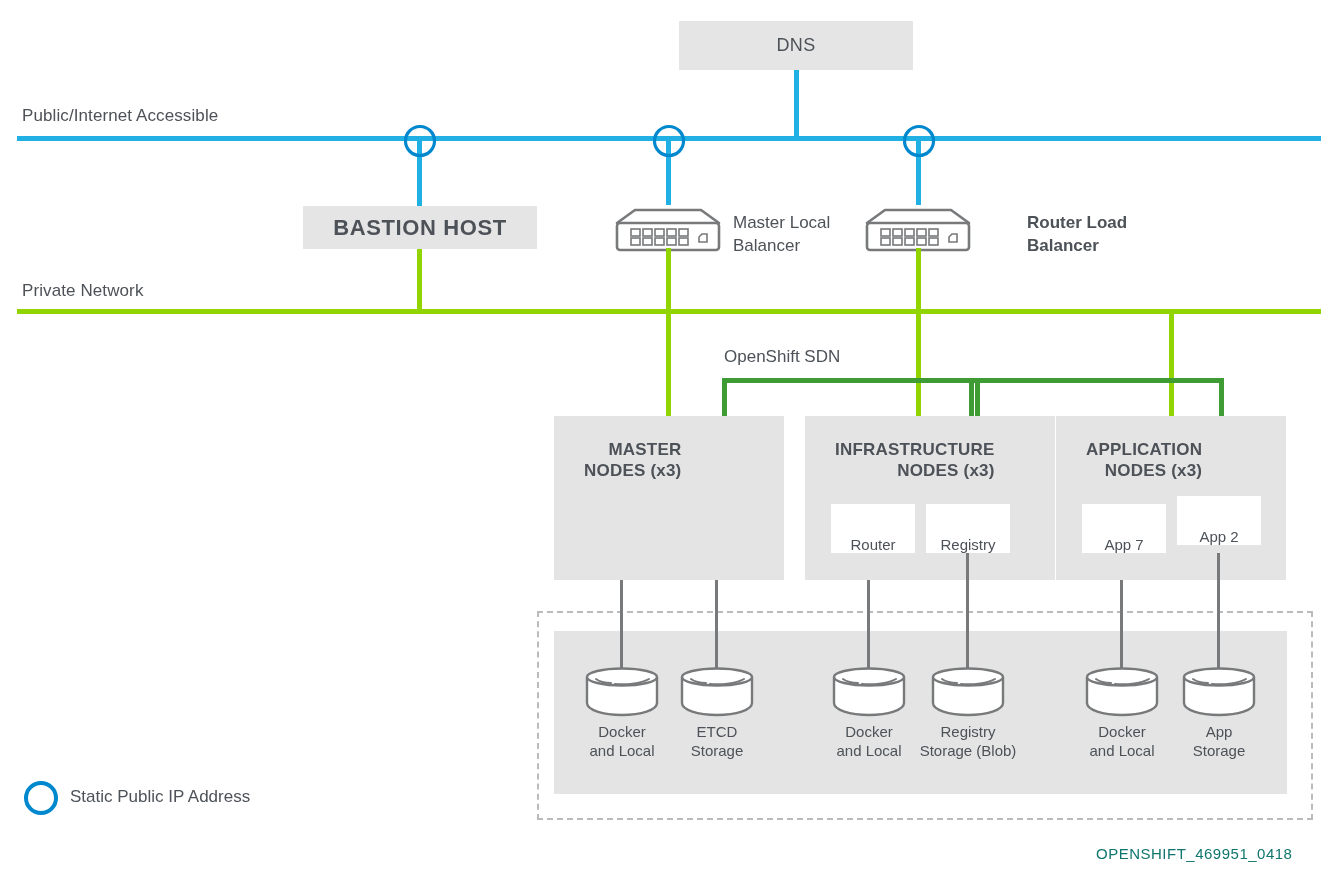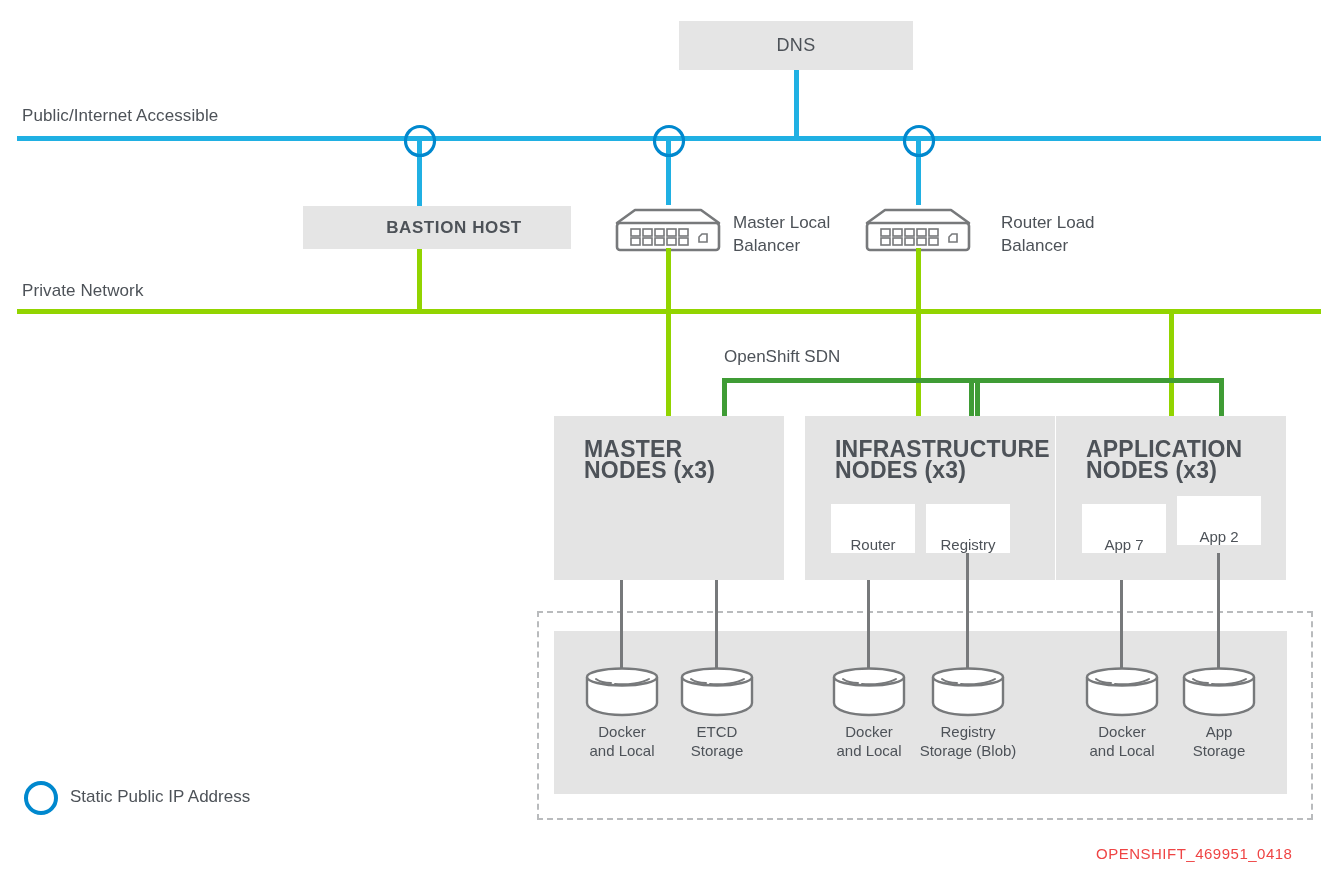--- a/index.html
+++ b/index.html
@@ -62,37 +62,37 @@
     align-items: center;
     justify-content: center;
     font-size: 18px;
     color: #4d5258;
     letter-spacing: .4px;
   }
   .bastion-box {
     display: flex;
     align-items: center;
     justify-content: center;
-    font-size: 17px;
+    font-size: 22px;
     font-weight: bold;
     color: #4d5258;
     letter-spacing: .6px;
-    padding-left: 34px;
   }
   .node-box { background: #e4e4e4; }
   .node-title {
     position: absolute;
     left: 30px;
     top: 23px;
-    font-size: 23px;
+    font-size: 17px;
     font-weight: bold;
     color: #4d5258;
     line-height: 21px;
     letter-spacing: .2px;
     white-space: pre-line;
+    text-align: right;
   }
   .pod {
     position: absolute;
     background: #ffffff;
     display: flex;
     align-items: flex-end;
     justify-content: center;
     font-size: 15px;
     color: #4d5258;
   }
@@ -124,21 +124,21 @@
   
   .legend-text {
     position: absolute;
     font-size: 17px;
     color: #4d5258;
     white-space: nowrap;
   }
   .watermark {
     position: absolute;
     font-size: 15px;
-    color: #ef4444;
+    color: #0f766e;
     letter-spacing: .5px;
     white-space: nowrap;
   }
   svg { display: block; overflow: visible; }
 </style>
 </head>
 <body>
 
 <div id="stage">
 
@@ -216,21 +216,21 @@
         <rect x="66" y="24" width="9" height="7"></rect>
         <rect x="18" y="33" width="9" height="7"></rect>
         <rect x="30" y="33" width="9" height="7"></rect>
         <rect x="42" y="33" width="9" height="7"></rect>
         <rect x="54" y="33" width="9" height="7"></rect>
         <rect x="66" y="33" width="9" height="7"></rect>
         <path d="M86,37 L86,32 L89,29 L94,29 L94,37 Z"></path>
       </g>
     </svg>
   </div>
-  <div class="lb-label" style="left:1001px; top:211px;">Router Load
+  <div class="lb-label" style="left:1027px; top:211px;font-weight:bold;">Router Load
 Balancer</div>
   <div class="vline private-line" style="left:916px; top:248px; height:63px;"></div>
 
   <div class="net-label" style="left:22px; top:281px;">Private Network</div>
   <div class="hline private-line" style="left:17px; top:309px; width:1304px;"></div>
 
   <div class="vline private-line" style="left:666px; top:309px; height:107px;"></div>
   <div class="vline private-line" style="left:916px; top:309px; height:107px;"></div>
   <div class="vline private-line" style="left:1169px; top:309px; height:107px;"></div>
 

